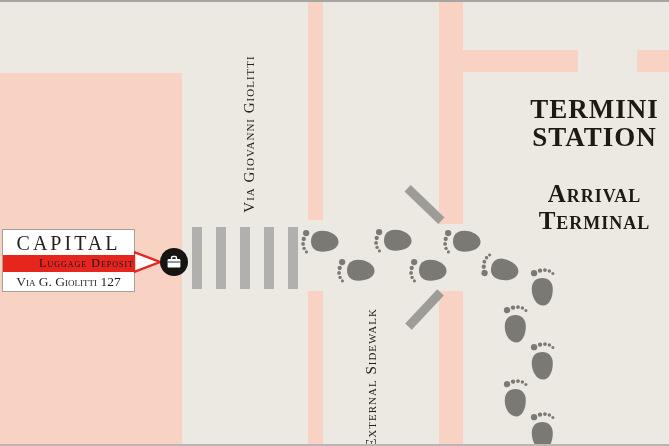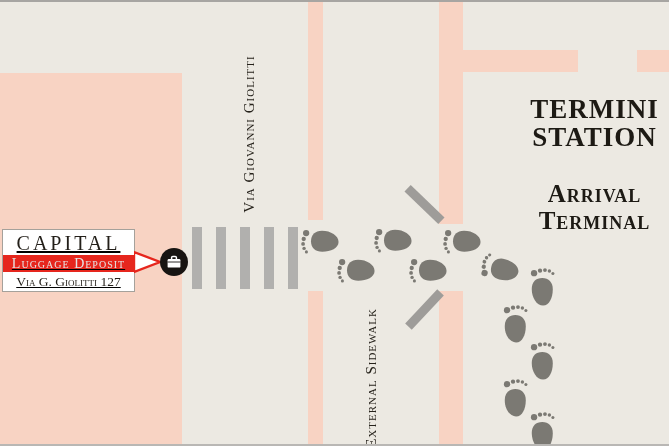--- a/index.html
+++ b/index.html
@@ -30,24 +30,24 @@
   .cross-stripe{position:absolute;top:227px;width:10px;height:62px;background:#b1b0ae;}
   .door{position:absolute;width:47px;height:9px;background:#9e9c99;}
   .door-upper{left:401px;top:200px;transform:rotate(44deg);}
   .door-lower{left:401px;top:305px;transform:rotate(-47deg);}
   .foot{position:absolute;width:27px;height:40px;}
   .foot.up{transform:translate(-50%,-50%);}
   .foot.west{transform:translate(-50%,-50%) scaleY(-1) rotate(-90deg);}
   .foot.turn{transform:translate(-50%,-50%) rotate(-75deg);}
   .card{
     position:absolute;left:2px;top:229px;width:133px;background:#ffffff;
-    border:1px solid #a5a19b;text-align:center;box-sizing:border-box;text-decoration:underline;
+    border:1px solid #a5a19b;text-align:center;box-sizing:border-box;
   }
   .card-brand{font-size:20px;letter-spacing:3px;color:#231f19;line-height:24px;padding-top:1px;}
-  .card-banner{background:#e6261d;color:#e5e5e5;font-variant:small-caps;font-size:14px;line-height:17px;letter-spacing:1px;}
+  .card-banner{background:#e6261d;color:#0f172a;font-variant:small-caps;font-size:12px;line-height:17px;letter-spacing:1px;text-align:right;}
   .card-address{font-variant:small-caps;font-size:13.5px;line-height:19px;color:#231f19;border-radius:7px;}
   .pointer{position:absolute;left:134px;top:249px;}
   .marker{
     position:absolute;left:160px;top:248px;width:28px;height:28px;border-radius:50%;
     background:#171412;display:flex;align-items:center;justify-content:center;
   }
 </style>
 </head>
 <body>
 

